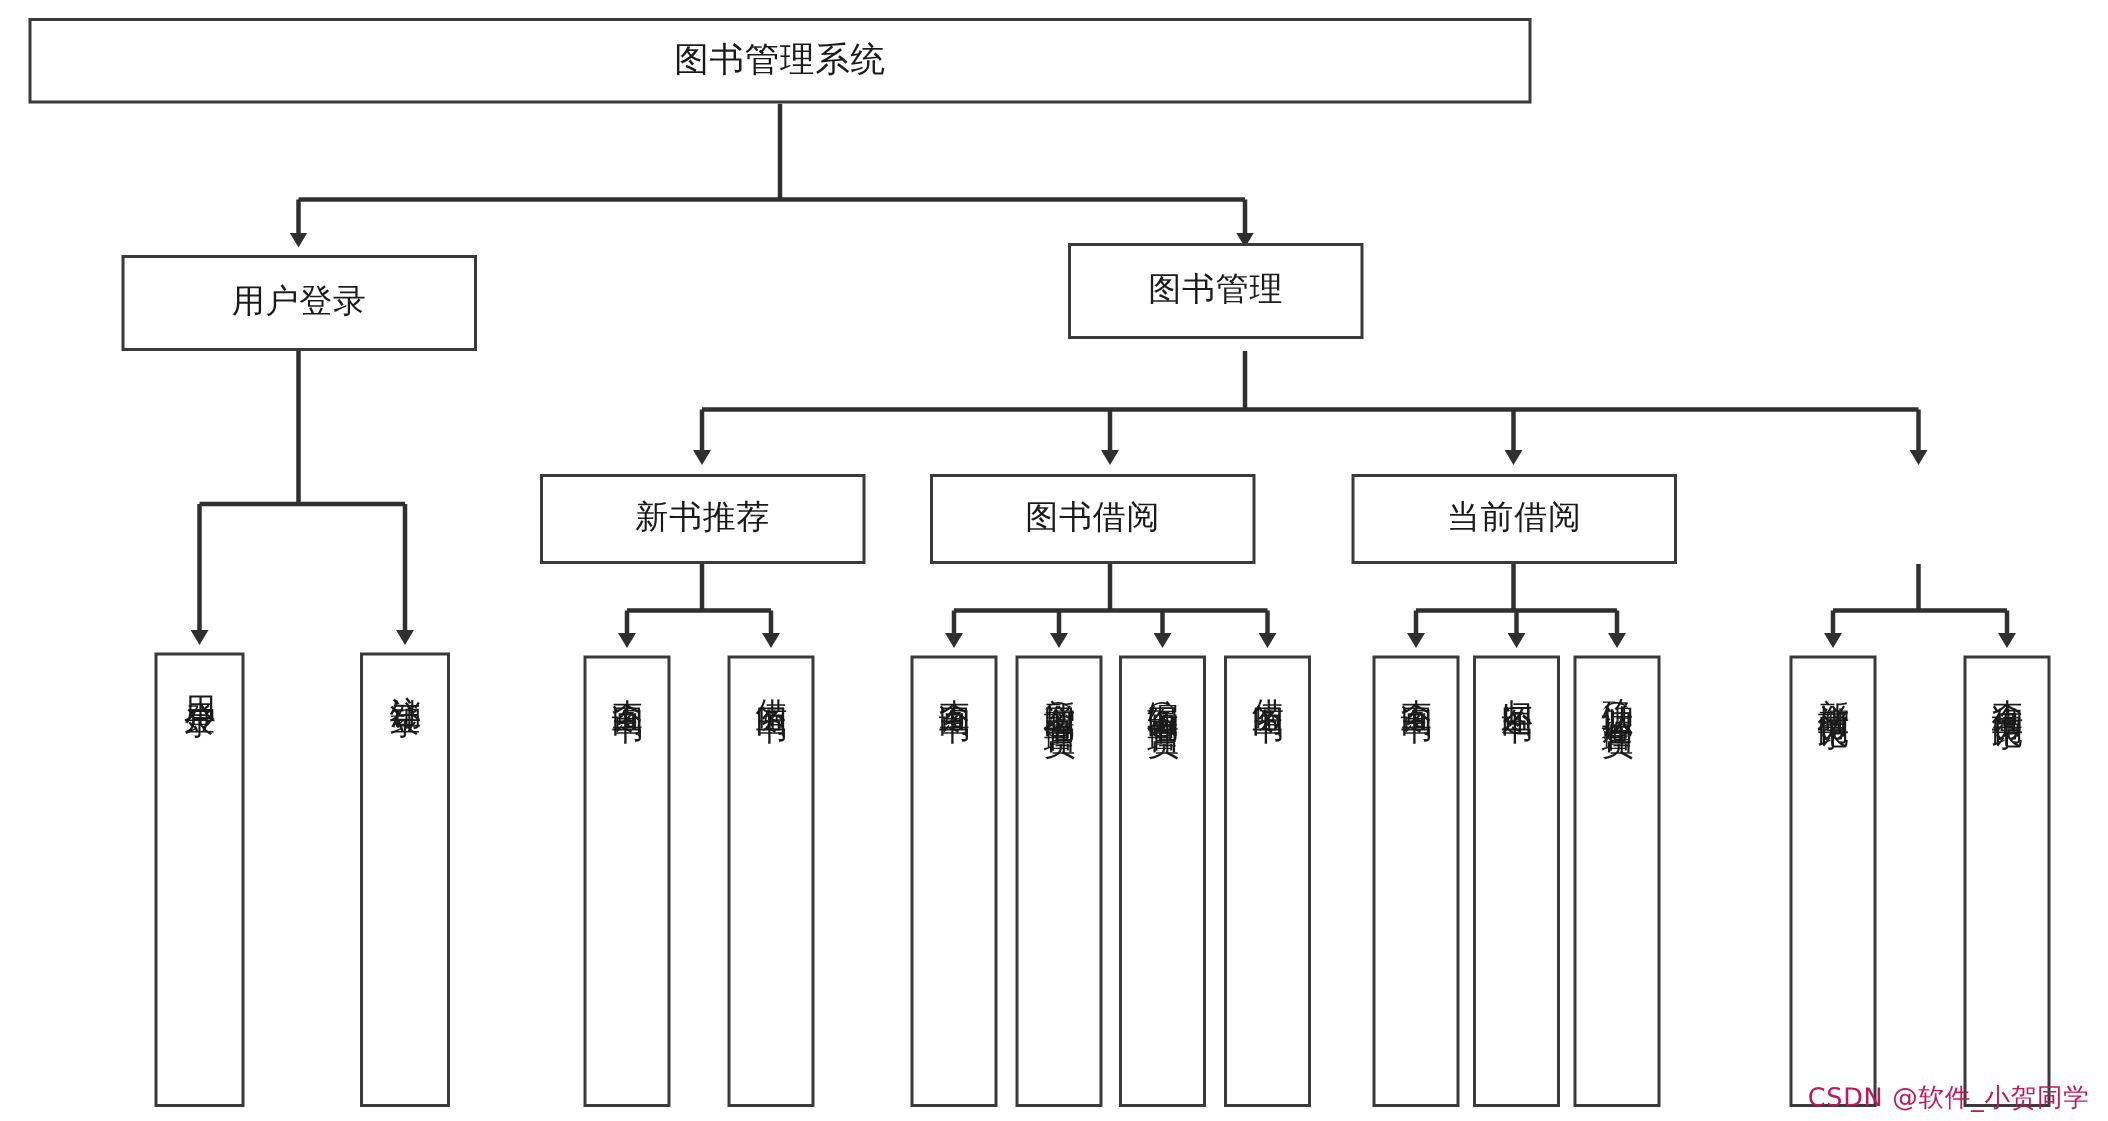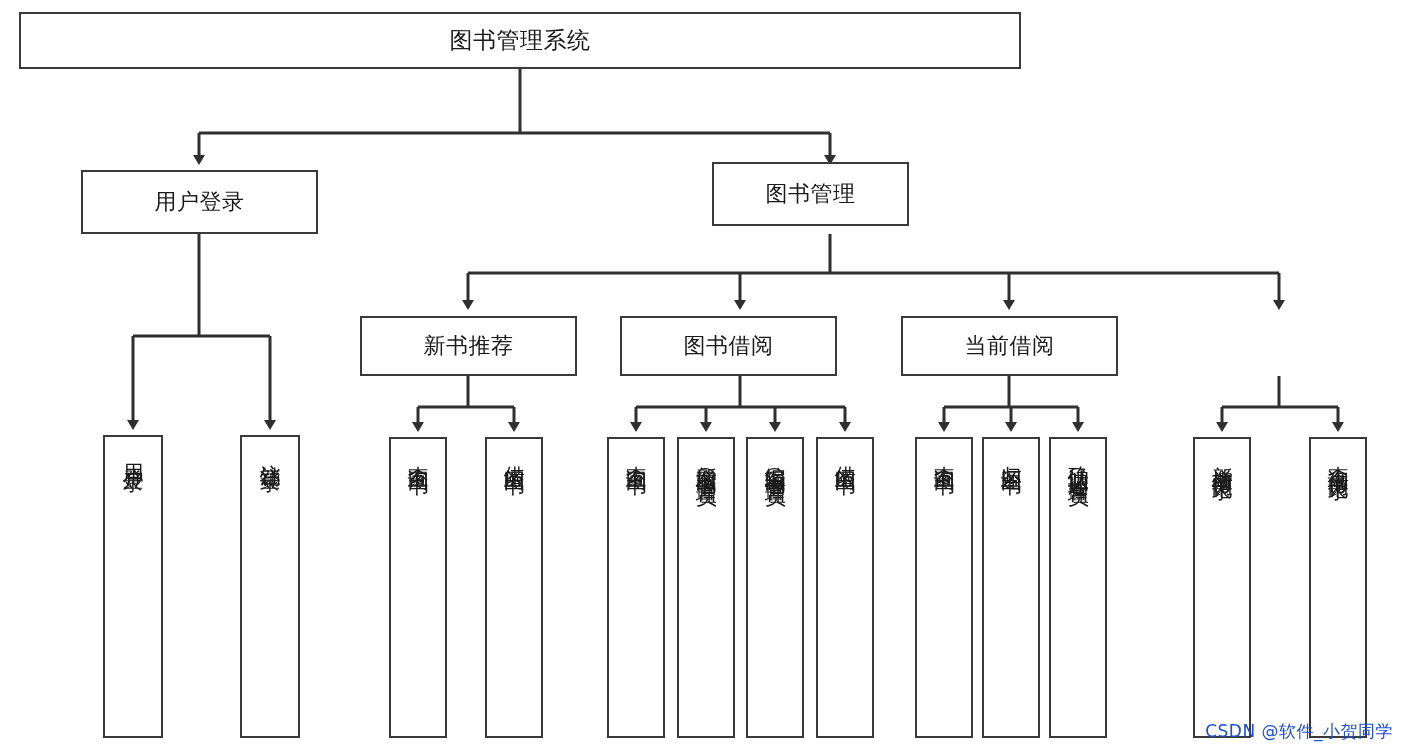--- a/index.html
+++ b/index.html
@@ -64,21 +64,21 @@
     max-height: 285px;
   }
   .node.v.tall .label {
     max-height: 290px;
   }
   #watermark {
     position: absolute;
     right: 12px;
     bottom: 4px;
     font-size: 17px;
-    color: #1d4ed8;
+    color: #be185d;
     white-space: nowrap;
     letter-spacing: 0.5px;
   }
 </style>
 </head>
 <body>
 
 <div id="diagram-root">
 
   <svg id="edge-layer" viewBox="0 0 1405 747" width="1405" height="747" xmlns="http://www.w3.org/2000/svg">

